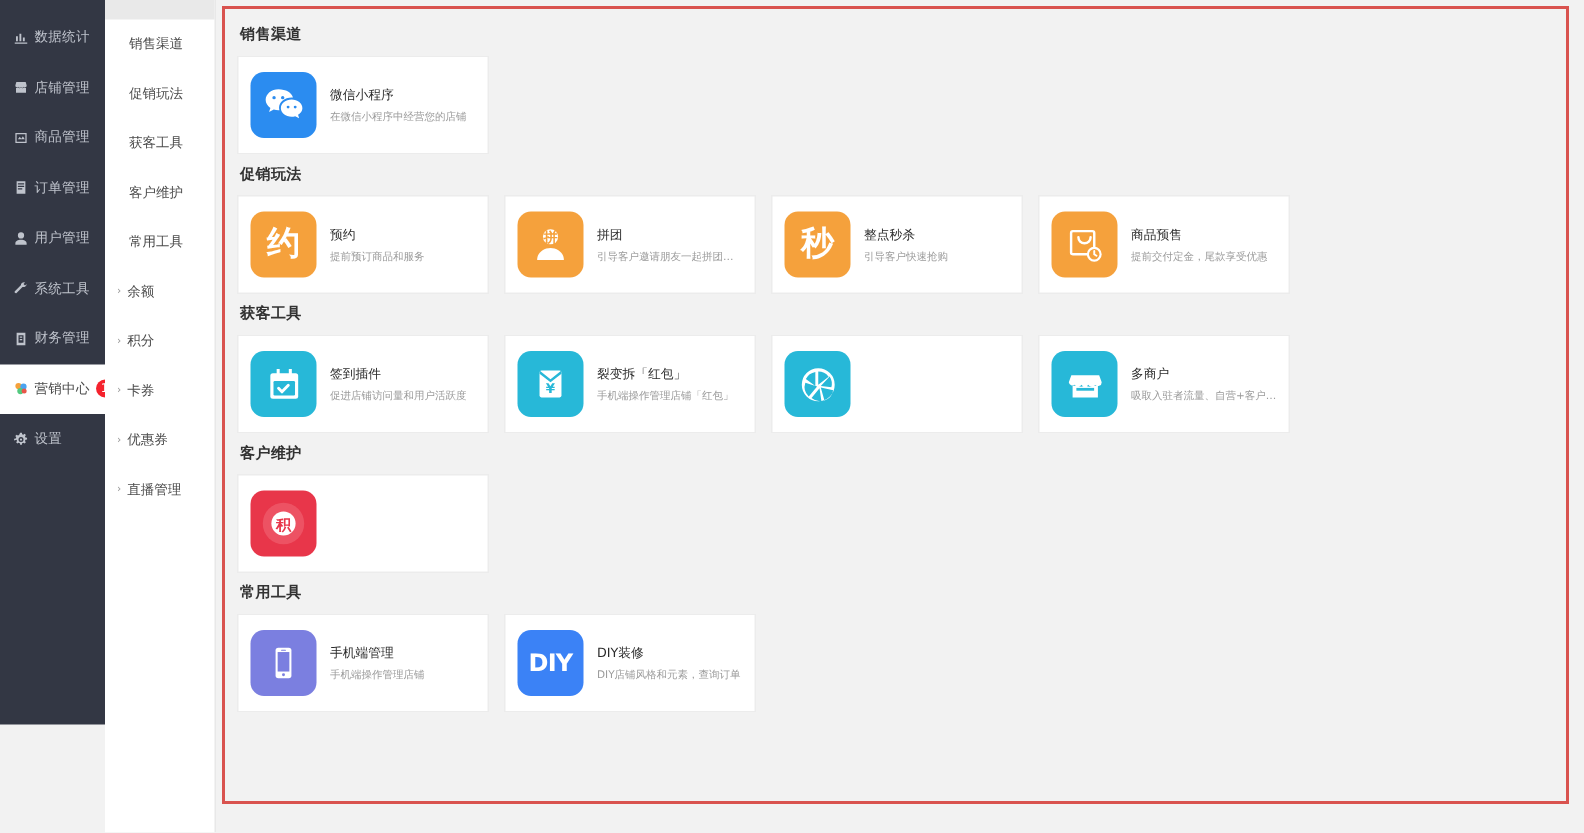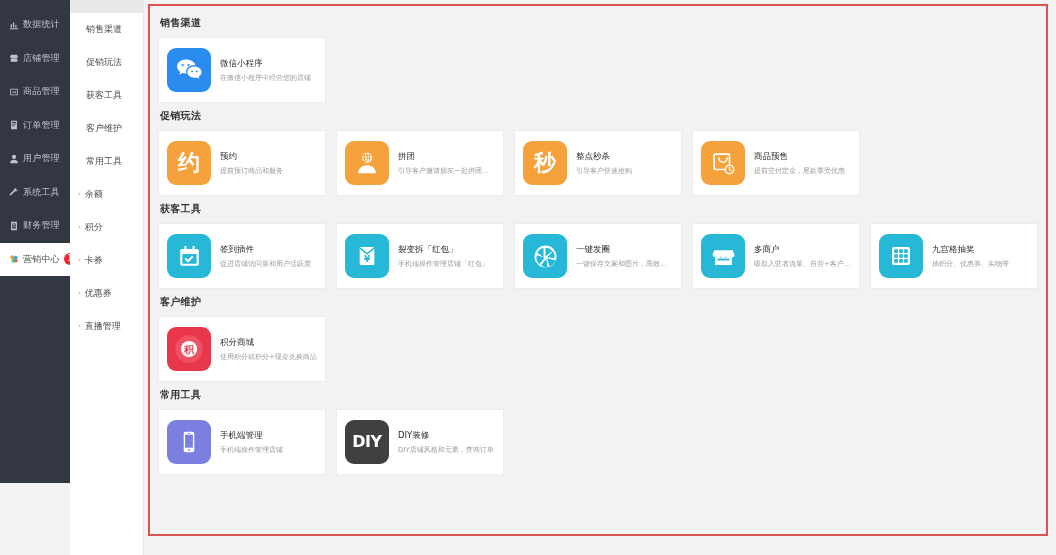--- a/index.html
+++ b/index.html
@@ -162,20 +162,28 @@
             <svg viewBox="0 0 24 24" width="11" height="11">
               <circle cx="8" cy="8" r="5" fill="#f5a13c"></circle>
               <circle cx="16" cy="9" r="5" fill="#4aa3f0"></circle>
               <circle cx="11" cy="16" r="5" fill="#53c97f"></circle>
               <circle cx="17" cy="16" r="4" fill="#e8564a"></circle>
             </svg>
           </span>
           <span class="nav-label">营销中心</span>
           <span class="nav-badge">1</span>
         </div>
+        <div class="nav-item">
+          <span class="nav-ico">
+            <svg viewBox="0 0 24 24" width="10" height="10" fill="currentColor">
+              <path d="M12 8a4 4 0 100 8 4 4 0 000-8zm0 2.2a1.8 1.8 0 110 3.6 1.8 1.8 0 010-3.6zM10.6 1h2.8l.4 2.6 1.8.8 2.2-1.5 2 2-1.5 2.2.8 1.8 2.6.4v2.8l-2.6.4-.8 1.8 1.5 2.2-2 2-2.2-1.5-1.8.8-.4 2.6h-2.8l-.4-2.6-1.8-.8-2.2 1.5-2-2 1.5-2.2-.8-1.8L1 13.4v-2.8l2.6-.4.8-1.8L2.9 6.2l2-2 2.2 1.5 1.8-.8L10.6 1z"></path>
+            </svg>
+          </span>
+          <span class="nav-label">设置</span>
+        </div>
       </div>
   </div>
 
   <div class="sidebar-2">
     <div class="sub-head"></div>
     <div id="sub-list">
         <div class="sub-item">
           <span>销售渠道</span>
         </div>
         <div class="sub-item">
@@ -312,76 +320,46 @@
                   <div class="card-title">裂变拆「红包」</div>
                   <div class="card-desc">手机端操作管理店铺「红包」</div>
                 </div>
               </div>
               <div class="card">
                 <div class="card-icon" style="background: rgb(39, 184, 216);">
                   <svg viewBox="0 0 32 32" width="27" height="27" fill="#ffffff">
                     <path d="M16 3a13 13 0 100 26 13 13 0 000-26zm0 2.6a10.4 10.4 0 018.2 4L16 16V5.6zm-2.3.3v11l-7.5-5.4a10.4 10.4 0 017.5-5.6zM5.8 14.4l9.3 3-6.6 7.8a10.4 10.4 0 01-2.7-10.8zm4.9 12.1L17 18.8l1.5 10.2a10.4 10.4 0 01-7.8-2.5zm10.2 2L18 18.2l9.8 2.2a10.4 10.4 0 01-6.9 8.1zm7.4-10.4L18 16.9l7-7.4a10.4 10.4 0 011.3 8.6z"></path>
                   </svg>
                 </div>
-                <div class="card-text">
-                  <div class="card-title">一键发圈</div>
-                  <div class="card-desc">一键保存文案和图片，高效友...</div>
-                </div>
               </div>
               <div class="card">
                 <div class="card-icon" style="background: rgb(39, 184, 216);">
                   <svg viewBox="0 0 32 32" width="27" height="27" fill="#ffffff">
                     <path d="M5 8.5h22l2 5.5a3 3 0 01-5.3 2 3 3 0 01-5.3 0 3 3 0 01-5.4 0 3 3 0 01-5.3 0A3 3 0 013 14l2-5.5z"></path>
                     <path d="M6 16.8V26h20v-9.2a4.6 4.6 0 01-3.4-.7 4.6 4.6 0 01-6.6 0 4.6 4.6 0 01-6.6 0 4.6 4.6 0 01-3.4.7z"></path>
                     <rect x="9" y="18.5" width="14" height="2.2" fill="#27b8d8"></rect>
                   </svg>
                 </div>
                 <div class="card-text">
                   <div class="card-title">多商户</div>
                   <div class="card-desc">吸取入驻者流量、自营+客户入...</div>
                 </div>
               </div>
-              <div class="card">
-                <div class="card-icon" style="background: rgb(39, 184, 216);">
-                  <svg viewBox="0 0 32 32" width="26" height="26" fill="#ffffff">
-                    <rect x="5" y="5" width="22" height="22" rx="2"></rect>
-                    <g fill="#27b8d8">
-                      <rect x="7.6" y="7.6" width="4.6" height="4.6" rx="0.6"></rect>
-                      <rect x="13.7" y="7.6" width="4.6" height="4.6" rx="0.6"></rect>
-                      <rect x="19.8" y="7.6" width="4.6" height="4.6" rx="0.6"></rect>
-                      <rect x="7.6" y="13.7" width="4.6" height="4.6" rx="0.6"></rect>
-                      <rect x="13.7" y="13.7" width="4.6" height="4.6" rx="0.6"></rect>
-                      <rect x="19.8" y="13.7" width="4.6" height="4.6" rx="0.6"></rect>
-                      <rect x="7.6" y="19.8" width="4.6" height="4.6" rx="0.6"></rect>
-                      <rect x="13.7" y="19.8" width="4.6" height="4.6" rx="0.6"></rect>
-                      <rect x="19.8" y="19.8" width="4.6" height="4.6" rx="0.6"></rect>
-                    </g>
-                  </svg>
-                </div>
-                <div class="card-text">
-                  <div class="card-title">九宫格抽奖</div>
-                  <div class="card-desc">抽积分、优惠券、实物等</div>
-                </div>
-              </div>
             </div>
           </div>
           <div class="section">
             <div class="section-title">客户维护</div>
             <div class="card-row">
               <div class="card">
                 <div class="card-icon" style="background: rgb(232, 54, 74);">
                   <svg viewBox="0 0 32 32" width="34" height="34">
                     <circle cx="16" cy="16" r="13" fill="#f06a78" opacity="0.55"></circle>
                     <circle cx="16" cy="16" r="7.6" fill="#ffffff"></circle>
                     <text x="16" y="20" font-size="9.5" font-weight="bold" fill="#e8364a" text-anchor="middle" font-family="DejaVu Sans">积</text>
                   </svg>
-                </div>
-                <div class="card-text">
-                  <div class="card-title">积分商城</div>
-                  <div class="card-desc">使用积分或积分+现金兑换商品</div>
                 </div>
               </div>
             </div>
           </div>
           <div class="section">
             <div class="section-title">常用工具</div>
             <div class="card-row">
               <div class="card">
                 <div class="card-icon" style="background: rgb(123, 127, 224);">
                   <svg viewBox="0 0 32 32" width="26" height="26" fill="#ffffff">
@@ -390,21 +368,21 @@
                     <circle cx="16" cy="25.7" r="1.2" fill="#7b7fe0"></circle>
                     <rect x="14" y="5.1" width="4" height="0.9" rx="0.45" fill="#7b7fe0"></rect>
                   </svg>
                 </div>
                 <div class="card-text">
                   <div class="card-title">手机端管理</div>
                   <div class="card-desc">手机端操作管理店铺</div>
                 </div>
               </div>
               <div class="card">
-                <div class="card-icon" style="background: #404040;">
+                <div class="card-icon" style="background: #3b82f6;">
                   <span class="glyph glyph-diy">DIY</span>
                 </div>
                 <div class="card-text">
                   <div class="card-title">DIY装修</div>
                   <div class="card-desc">DIY店铺风格和元素，查询订单</div>
                 </div>
               </div>
             </div>
           </div>
         </div>

